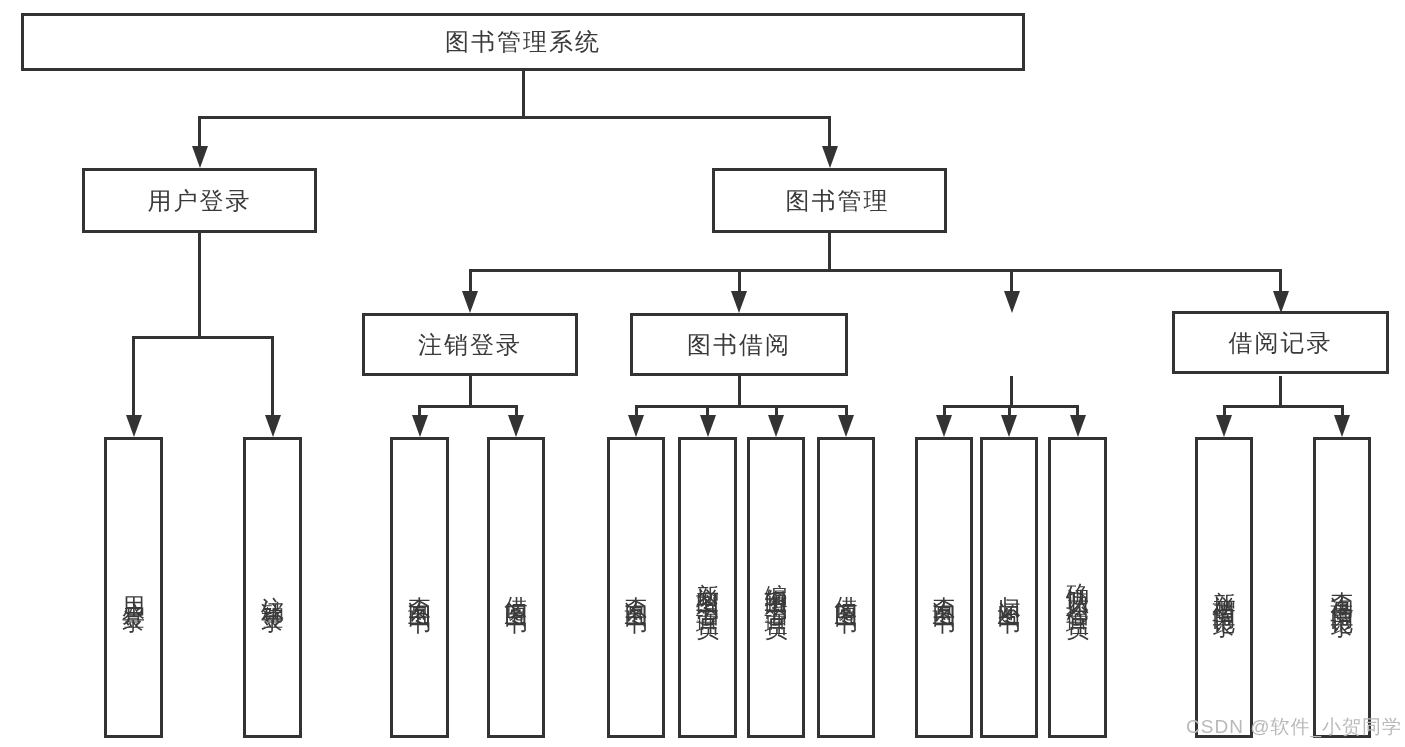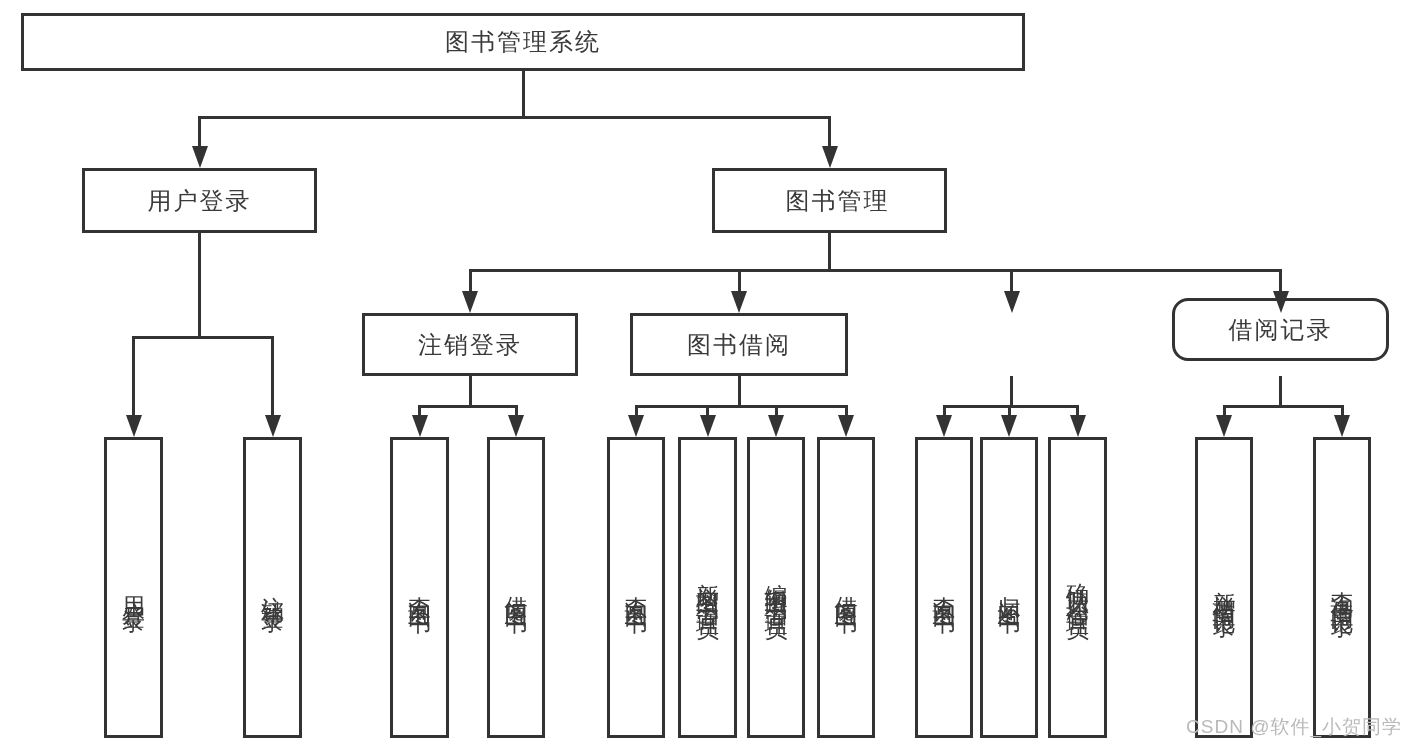--- a/index.html
+++ b/index.html
@@ -59,21 +59,21 @@
 
 <div id="stage">
 
   <div class="box h-label" style="left:21px;top:13px;width:1004px;height:58px;">图书管理系统</div>
 
   <div class="box h-label" style="left:82px;top:168px;width:235px;height:65px;">用户登录</div>
   <div class="box h-label" style="left:712px;top:168px;width:235px;height:65px;padding-left:16px;">图书管理</div>
 
   <div class="box h-label" style="left:362px;top:313px;width:216px;height:63px;">注销登录</div>
   <div class="box h-label" style="left:630px;top:313px;width:218px;height:63px;">图书借阅</div>
-  <div class="box h-label" style="left:1172px;top:298px;width:217px;height:63px;border-radius:16px;">借阅记录</div>
+  <div class="box h-label" style="left:1172px;top:311px;width:217px;height:63px;">借阅记录</div>
 
   <div class="box v-label" style="left:104px;top:437px;width:59px;height:301px;">用户登录</div>
   <div class="box v-label" style="left:243px;top:437px;width:59px;height:301px;">注销登录</div>
 
   <div class="box v-label" style="left:390px;top:437px;width:59px;height:301px;">查询图书</div>
   <div class="box v-label" style="left:487px;top:437px;width:58px;height:301px;">借阅图书</div>
 
   <div class="box v-label" style="left:607px;top:437px;width:58px;height:301px;">查询图书</div>
   <div class="box v-label" style="left:678px;top:437px;width:59px;height:301px;">新增图书（管理员）</div>
   <div class="box v-label" style="left:747px;top:437px;width:58px;height:301px;">编辑图书（管理员）</div>

